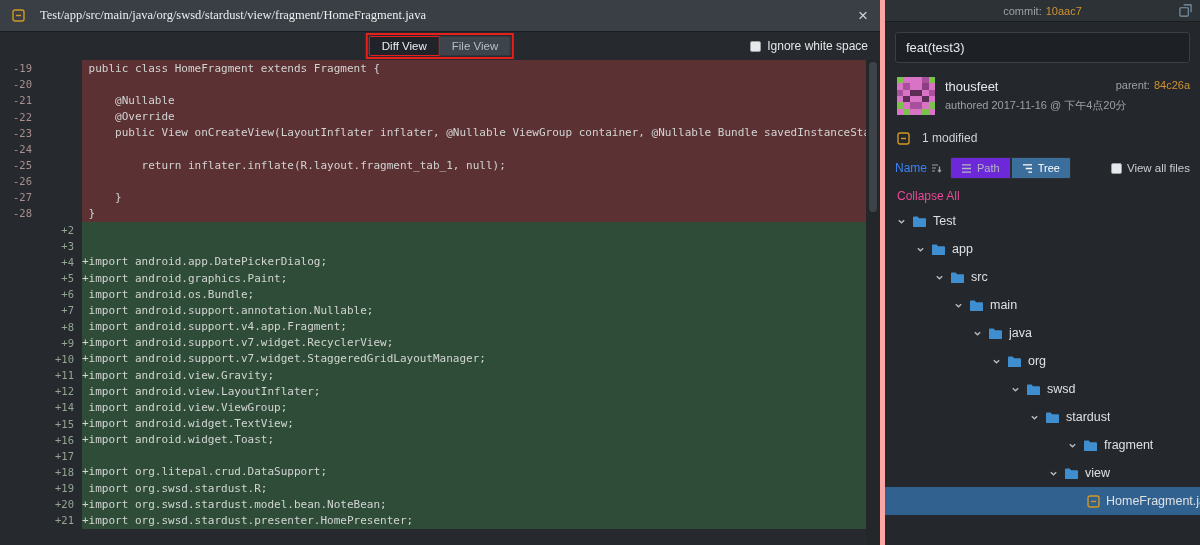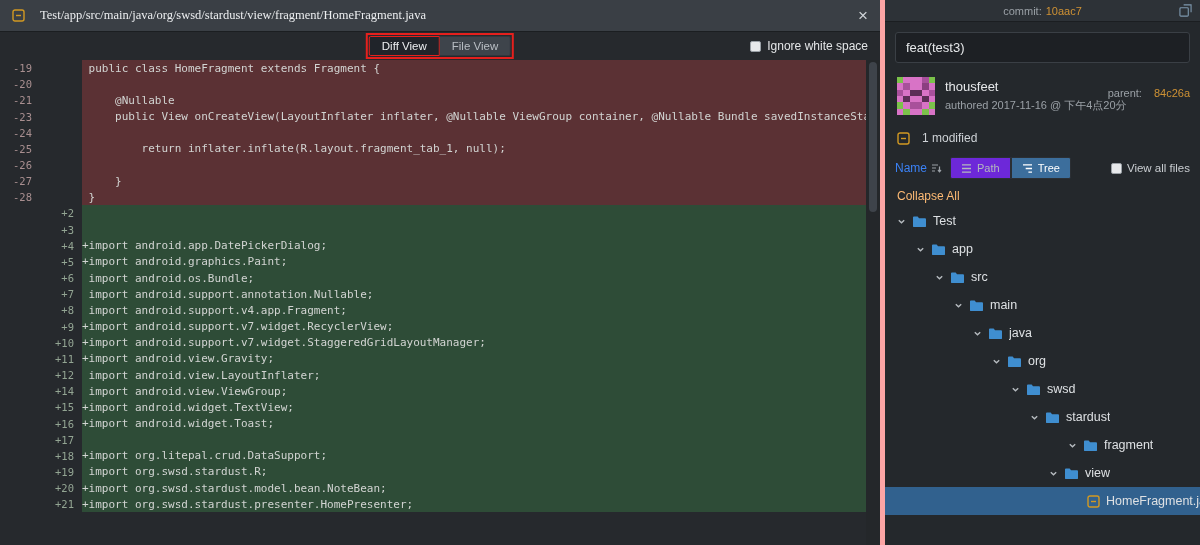--- a/index.html
+++ b/index.html
@@ -52,33 +52,33 @@
   .commit-hash{color:var(--hash-orange);cursor:pointer;}
   .expand-icon{position:absolute;right:8px;top:4px;cursor:pointer;display:inline-flex;}
 
   .commit-msg{margin:10px 10px 0;padding:7px 10px;background:#1d2024;border:1px solid #3a3f45;
     border-radius:3px;font-size:13px;color:#e6e8ea;}
   .author-row{margin-top:14px;padding:0 12px;display:flex;position:relative;}
   .avatar{width:38px;height:38px;flex:none;display:inline-flex;}
   .author-meta{margin-left:10px;padding-top:2px;}
   .author-name{font-size:13px;color:#e6e8ea;}
   .author-date{font-size:11px;color:#9aa0a6;margin-top:4px;}
-  .parent-ref{position:absolute;right:10px;top:2px;font-size:11px;color:#9aa0a6;display:inline-flex;gap:12px;margin-top:8px;}
+  .parent-ref{position:absolute;right:10px;top:2px;font-size:11px;color:#9aa0a6;display:inline-flex;gap:4px;}
 
   .modified-row{margin-top:16px;padding:0 12px;display:flex;align-items:center;gap:6px;
     font-size:12px;color:#cfd3d7;}
   .controls-row{margin-top:12px;padding:0 10px;display:flex;align-items:center;gap:8px;}
   .name-sort{display:inline-flex;align-items:center;gap:4px;color:#3b82f6;font-size:12px;cursor:pointer;}
   .seg{display:inline-flex;}
   .seg .sbtn{font-family:inherit;display:inline-flex;align-items:center;gap:5px;font-size:11px;
     padding:4px 10px;border:1px solid #2b2f34;cursor:pointer;}
   .path-btn{background:#6d28d9;color:#b3b8bd;border-radius:2px 0 0 2px;}
   .tree-btn{background:var(--tree-btn-blue);color:#ffffff;border-radius:0 2px 2px 0;}
   .viewall{margin-left:auto;display:inline-flex;align-items:center;gap:5px;color:#c9cdd1;font-size:11.5px;cursor:pointer;}
-  .collapse-all{margin:10px 0 2px;padding:0 12px;font-size:12px;color:#fdba74;cursor:pointer;}
+  .collapse-all{margin:10px 0 2px;padding:0 12px;font-size:12px;color:#ec4899;cursor:pointer;}
 
   .file-tree{flex:1;overflow:hidden;margin-top:2px;}
   .tree-row{height:28px;display:flex;align-items:center;white-space:nowrap;overflow:hidden;
     font-size:12.5px;color:#dde0e3;cursor:pointer;}
   .tree-row.selected{background:var(--selected-blue);}
   .tico{display:inline-flex;align-items:center;margin-right:6px;flex:none;}
   .tree-label{overflow:hidden;}
 </style>
 </head>
 <body>
@@ -119,20 +119,25 @@
         </div>
         <div class="diff-row del">
           <span class="gut old">-20</span>
           <span class="gut new"></span>
           <span class="code"></span>
         </div>
         <div class="diff-row del">
           <span class="gut old">-21</span>
           <span class="gut new"></span>
           <span class="code">     @Nullable</span>
+        </div>
+        <div class="diff-row del">
+          <span class="gut old">-22</span>
+          <span class="gut new"></span>
+          <span class="code">     @Override</span>
         </div>
         <div class="diff-row del">
           <span class="gut old">-23</span>
           <span class="gut new"></span>
           <span class="code">     public View onCreateView(LayoutInflater inflater, @Nullable ViewGroup container, @Nullable Bundle savedInstanceState) {</span>
         </div>
         <div class="diff-row del">
           <span class="gut old">-24</span>
           <span class="gut new"></span>
           <span class="code"></span>

